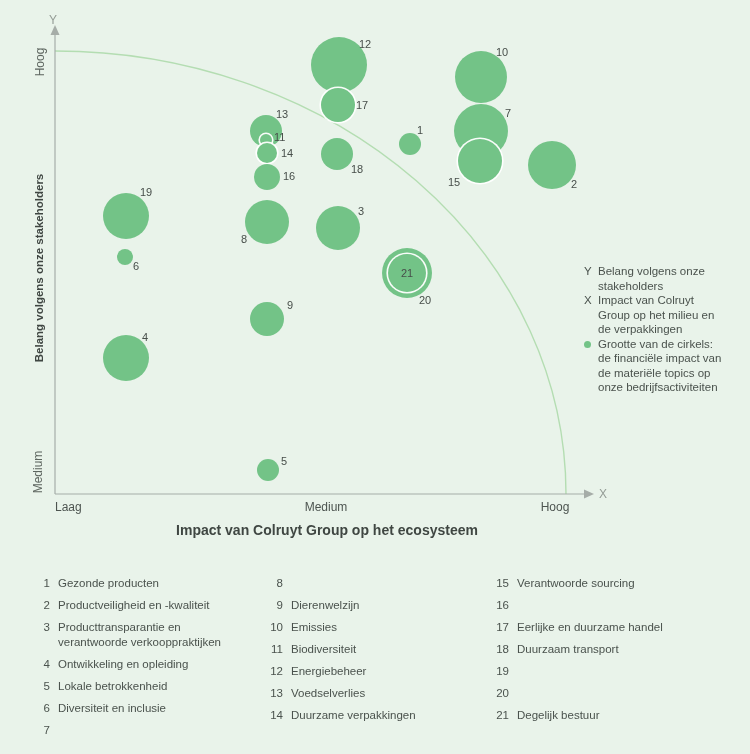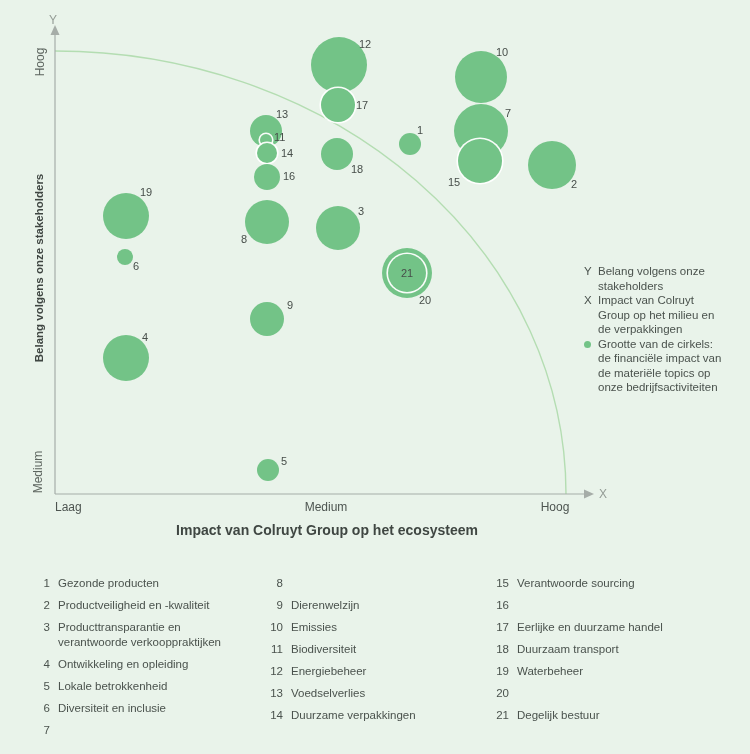--- a/index.html
+++ b/index.html
@@ -200,21 +200,20 @@
       <div class="topic">
         <span class="num">17</span>
         <span class="topic-text">Eerlijke en duurzame handel</span>
       </div>
       <div class="topic">
         <span class="num">18</span>
         <span class="topic-text">Duurzaam transport</span>
       </div>
       <div class="topic">
         <span class="num">19</span>
-        <span class="topic-text">Waterbeheer</span>
       </div>
       <div class="topic">
         <span class="num">20</span>
       </div>
       <div class="topic">
         <span class="num">21</span>
         <span class="topic-text">Degelijk bestuur</span>
       </div>
     </div>
 

